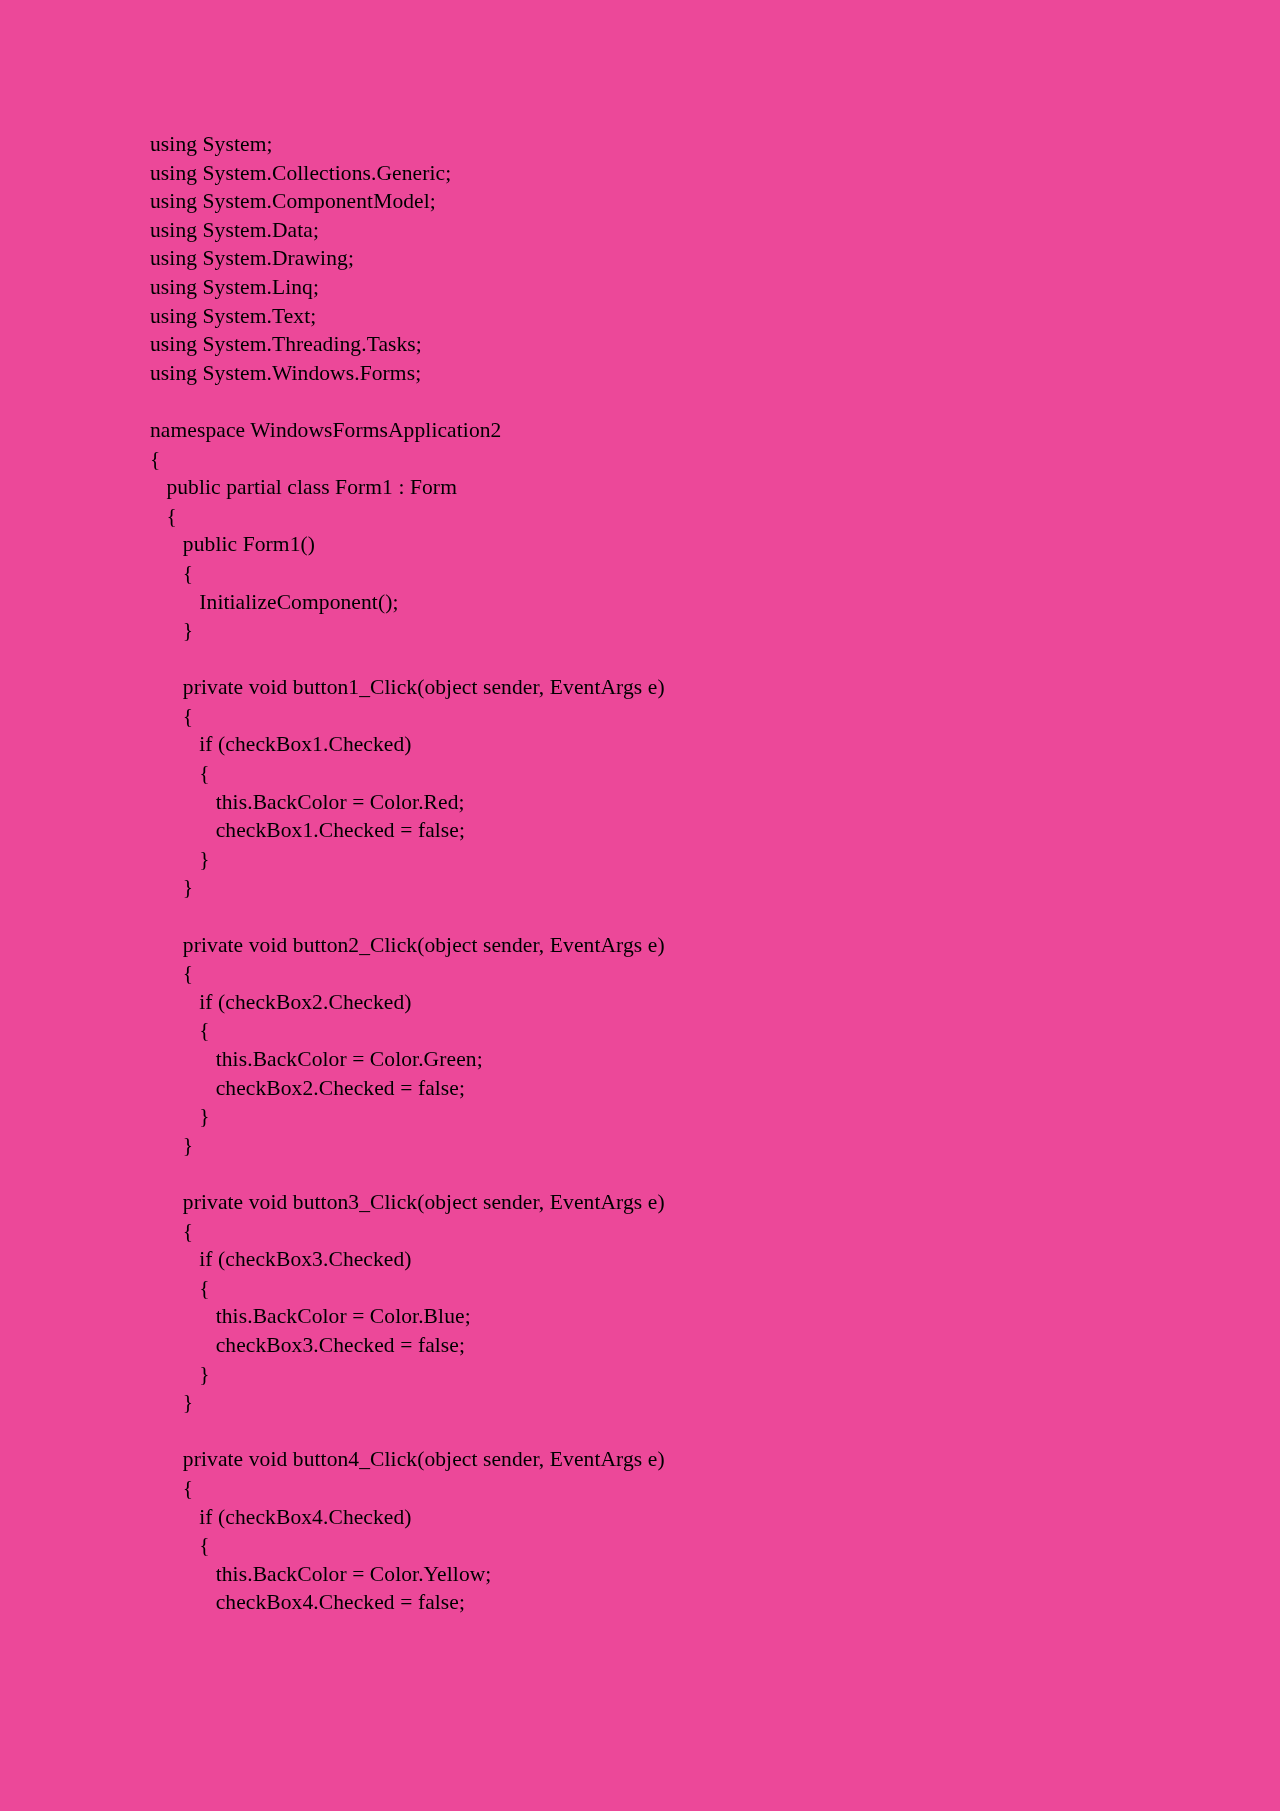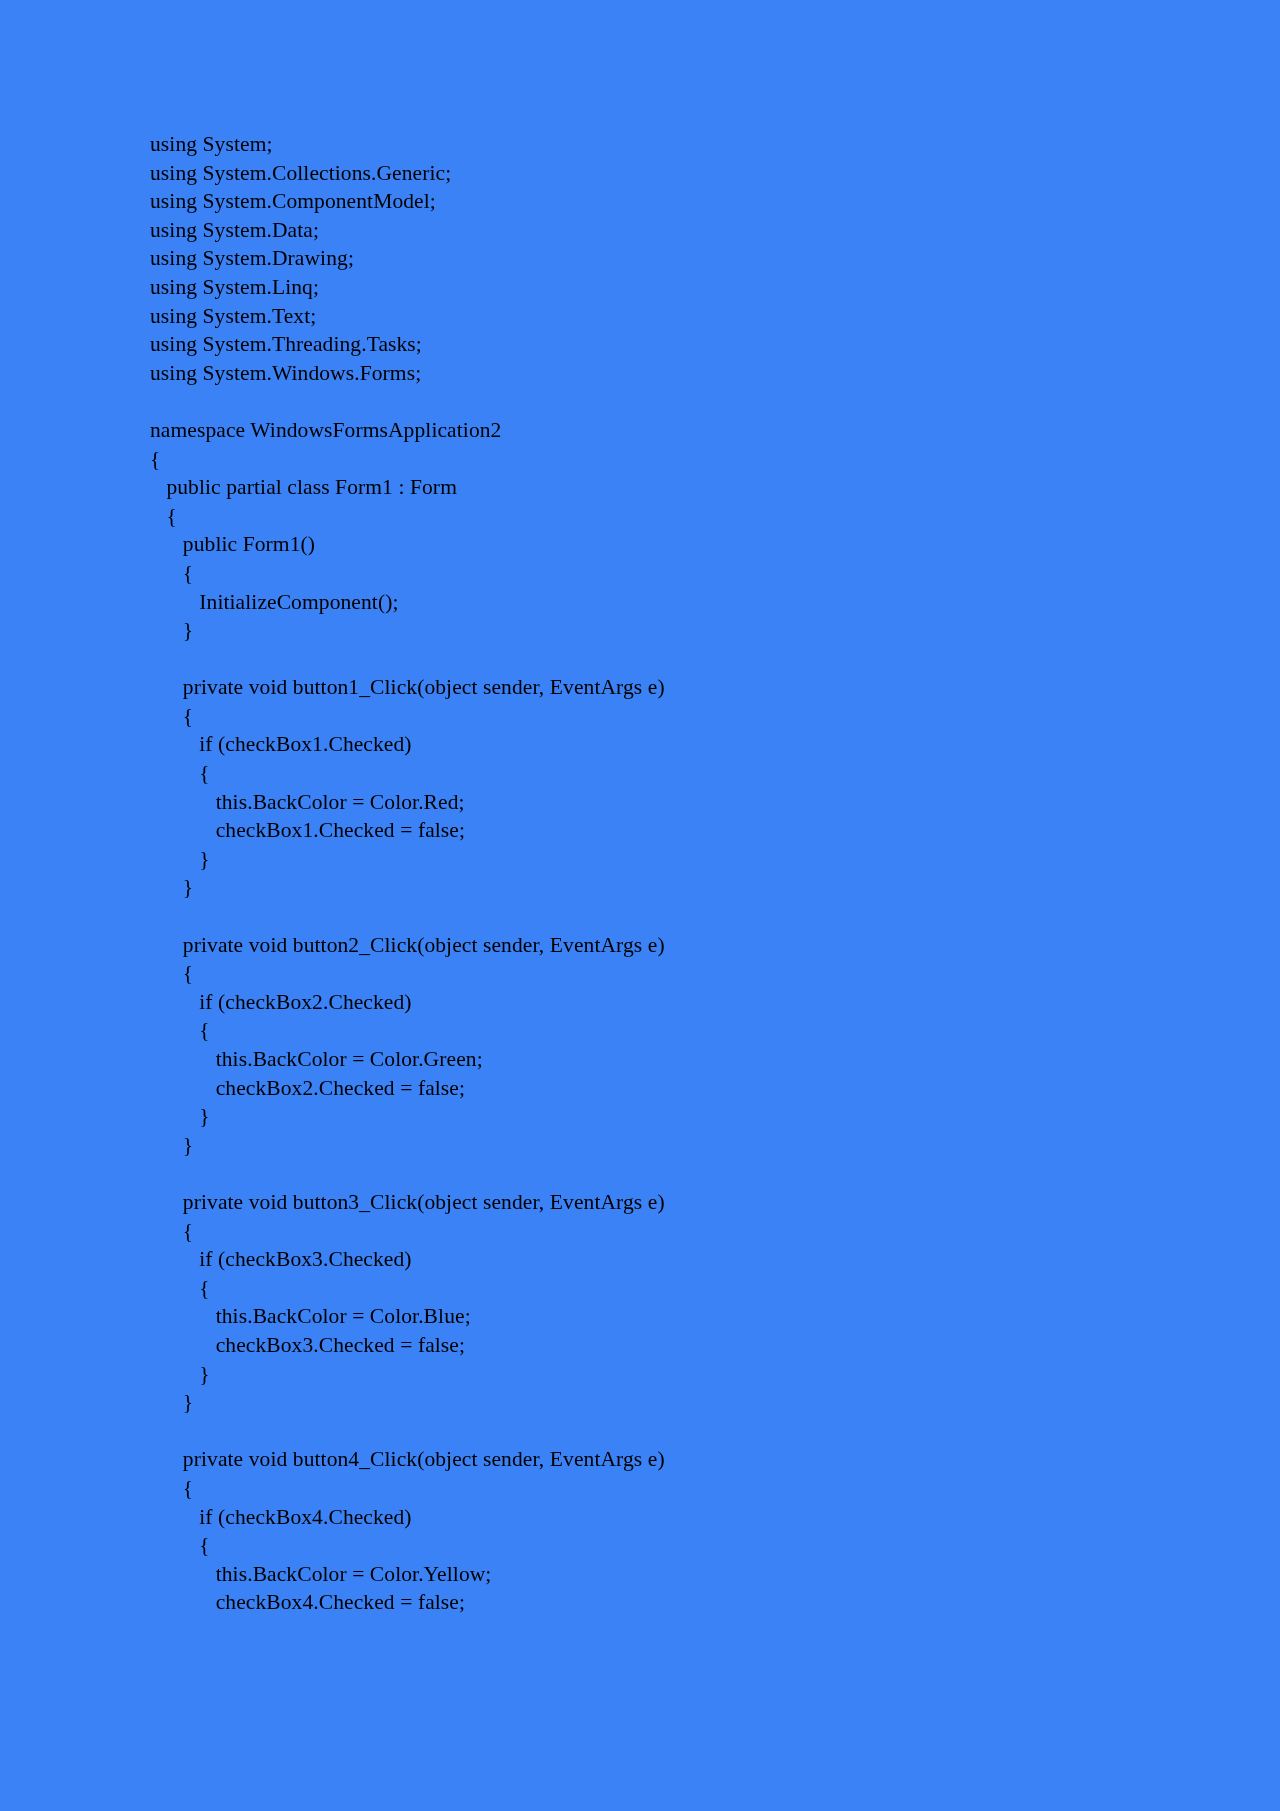--- a/index.html
+++ b/index.html
@@ -11,21 +11,21 @@
     width: 1280px;
     min-height: 1811px;
     font-family: "Liberation Serif", "DejaVu Serif", serif;
     color: #000000;
   }
   .page {
     width: 1280px;
     min-height: 1811px;
     box-sizing: border-box;
     padding: 130px 150px 60px 150px;
-    background: #3b82f6;
+    background: #ec4899;
   }
   .code-block {
     font-family: "Liberation Serif", "DejaVu Serif", serif;
     font-size: 21.5px;
     line-height: 28.6px;
     white-space: pre;
     color: #000000;
     letter-spacing: 0.1px;
   }
   .code-line {

